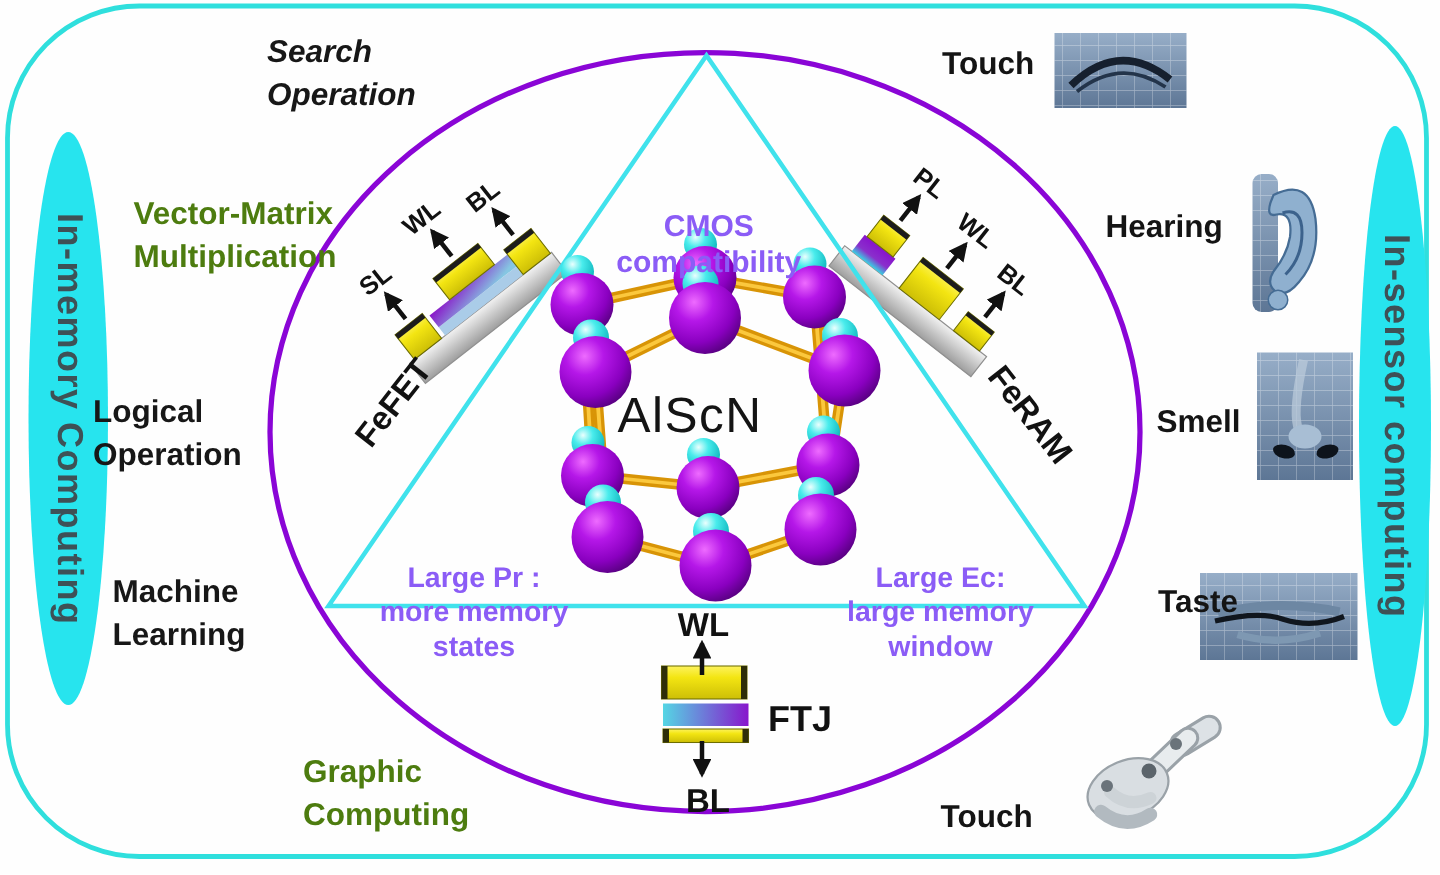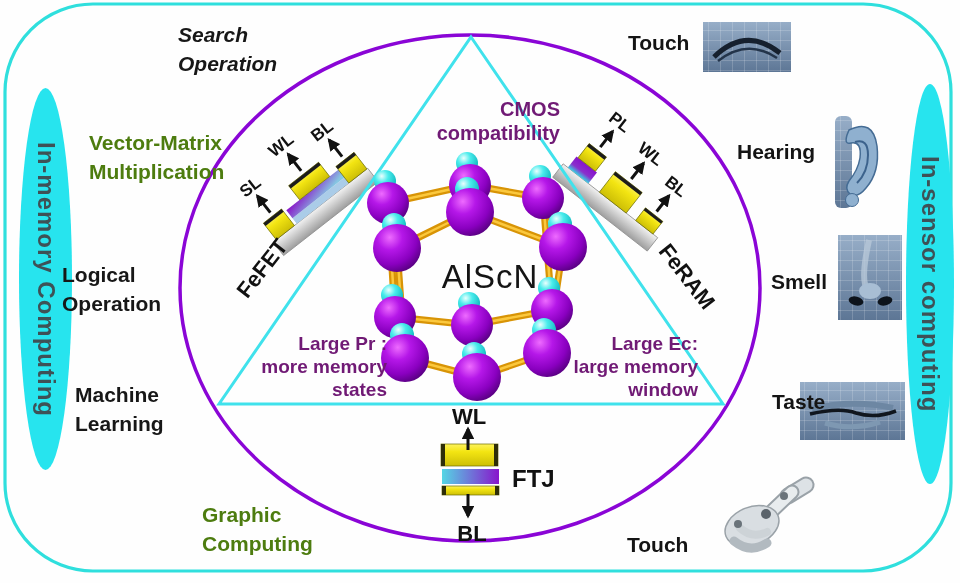--- a/index.html
+++ b/index.html
@@ -4,22 +4,22 @@
 <style>
   html,body{margin:0;padding:0;background:#fff;}
   .stage{position:relative;width:960px;height:583px;background:#fefefe;overflow:hidden;
          font-family:"Liberation Sans",sans-serif;}
   .gfx{position:absolute;left:0;top:0;z-index:1;}
   .lbl{position:absolute;z-index:2;font-weight:bold;font-size:21px;line-height:1.38;
        color:#171717;white-space:pre-line;}
   .lbl.muted{color:#4d7c0f;margin-left:36px;}
   .sense{position:absolute;z-index:2;font-weight:bold;font-size:21px;color:#141414;}
   .tri-note{position:absolute;z-index:2;font-weight:bold;font-size:19px;line-height:1.22;
-            color:#701a75;text-align:right;white-space:pre-line;}
-  .material{position:absolute;z-index:2;left:420px;top:258px;width:140px;text-align:center;
+            color:#8b5cf6;text-align:center;white-space:pre-line;margin-top:42px;}
+  .material{position:absolute;z-index:2;left:390px;top:258px;width:140px;text-align:center;
             font-size:33px;font-weight:normal;color:#141414;letter-spacing:1px;}
   .ribbon{position:absolute;z-index:2;border-radius:50%;background:#27e4ee;
           display:flex;align-items:center;justify-content:center;}
   .ribbon-left{left:19px;top:88px;width:53px;height:382px;}
   .ribbon-right{left:906px;top:84px;width:48px;height:400px;}
   .ribbon span{writing-mode:vertical-rl;font-weight:bold;font-size:24px;color:#3e5156;
                letter-spacing:1px;white-space:nowrap;}
   .term{font-weight:bold;font-size:17px;fill:#111;text-anchor:middle;}
   .ftjterm{font-weight:bold;font-size:22px;fill:#111;text-anchor:middle;}
   .devname{font-weight:bold;font-size:22px;fill:#111;text-anchor:middle;}

